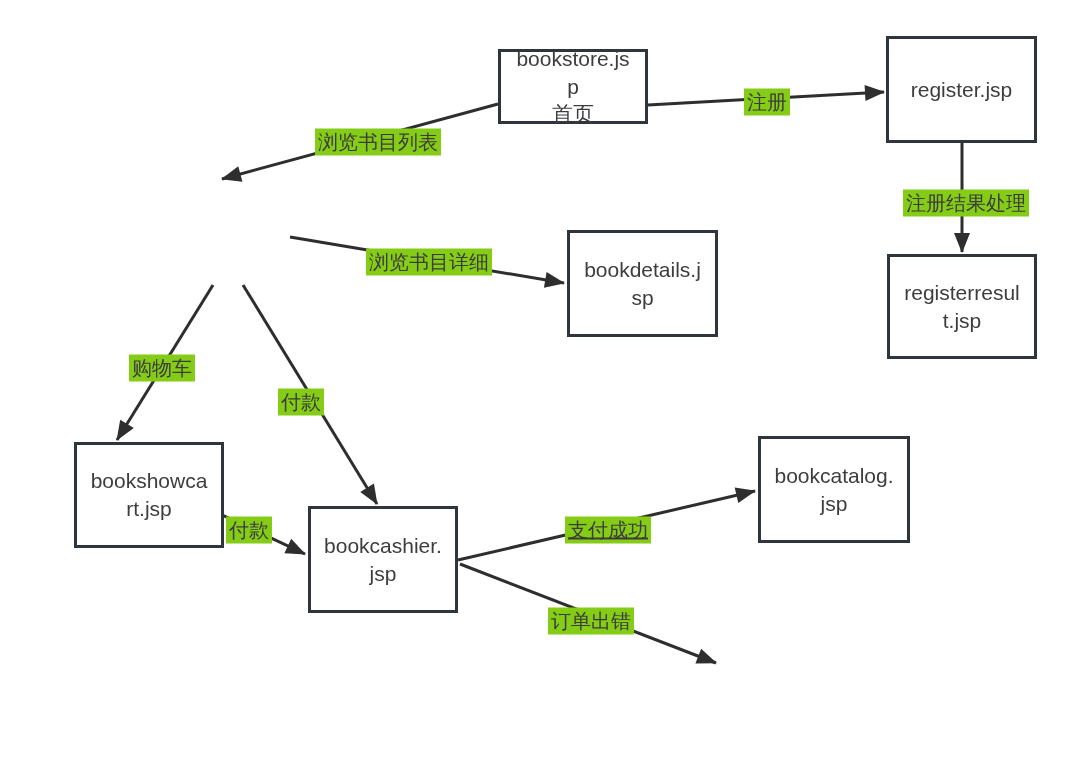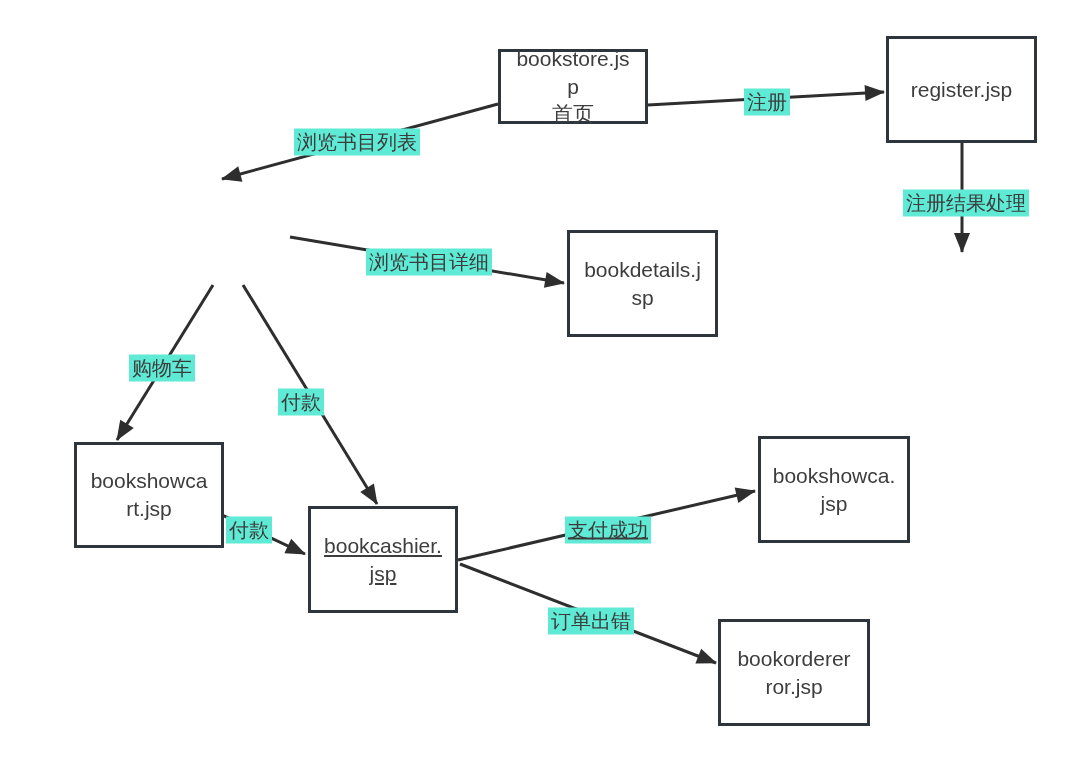--- a/index.html
+++ b/index.html
@@ -38,21 +38,21 @@
     font-size: 21px;
     line-height: 1.32;
     color: #3d3d3d;
   }
   .node-label {
     white-space: pre-line;
   }
   .edge-label {
     position: absolute;
     transform: translate(-50%, -50%);
-    background: #5eead4;
+    background: #84cc16;
     padding: 0 3px;
     font-size: 20px;
     color: #3c3c3c;
     white-space: nowrap;
   }
 </style>
 </head>
 <body>
 
 <div class="canvas">
@@ -75,42 +75,42 @@
   </svg>
 
   <div class="node" style="left:498px; top:49px;  width:150px; height:75px;">
     <span class="node-label">bookstore.js
 p
 首页</span>
   </div>
   <div class="node" style="left:886px; top:36px;  width:151px; height:107px;">
     <span class="node-label">register.jsp</span>
   </div>
+  <div class="node" style="left:887px; top:254px; width:150px; height:105px;">
+    <span class="node-label">registerresul
+t.jsp</span>
+  </div>
   <div class="node" style="left:567px; top:230px; width:151px; height:107px;">
     <span class="node-label">bookdetails.j
 sp</span>
   </div>
   <div class="node" style="left:38px;  top:442px; width:150px; height:106px;margin-left:36px;">
     <span class="node-label">bookshowca
 rt.jsp</span>
   </div>
-  <div class="node" style="left:308px; top:506px; width:150px; height:107px;text-decoration:underline;">
+  <div class="node" style="left:308px; top:506px; width:150px; height:107px;">
     <span class="node-label">bookcashier.
 jsp</span>
   </div>
   <div class="node" style="left:758px; top:436px; width:152px; height:107px;">
-    <span class="node-label">bookshowca.
+    <span class="node-label">bookcatalog.
 jsp</span>
   </div>
-  <div class="node" style="left:718px; top:619px; width:152px; height:107px;">
-    <span class="node-label">bookorderer
-ror.jsp</span>
-  </div>
 
-  <span class="edge-label" style="left:357px; top:142px;">浏览书目列表</span>
+  <span class="edge-label" style="left:378px; top:142px;">浏览书目列表</span>
   <span class="edge-label" style="left:767px; top:102px;">注册</span>
   <span class="edge-label" style="left:966px; top:203px;">注册结果处理</span>
   <span class="edge-label" style="left:429px; top:262px;">浏览书目详细</span>
   <span class="edge-label" style="left:162px; top:368px;">购物车</span>
   <span class="edge-label" style="left:301px; top:402px;">付款</span>
   <span class="edge-label" style="left:249px; top:530px;">付款</span>
   <span class="edge-label" style="left:608px; top:530px;text-decoration:underline;">支付成功</span>
   <span class="edge-label" style="left:591px; top:621px;">订单出错</span>
 
 </div>

